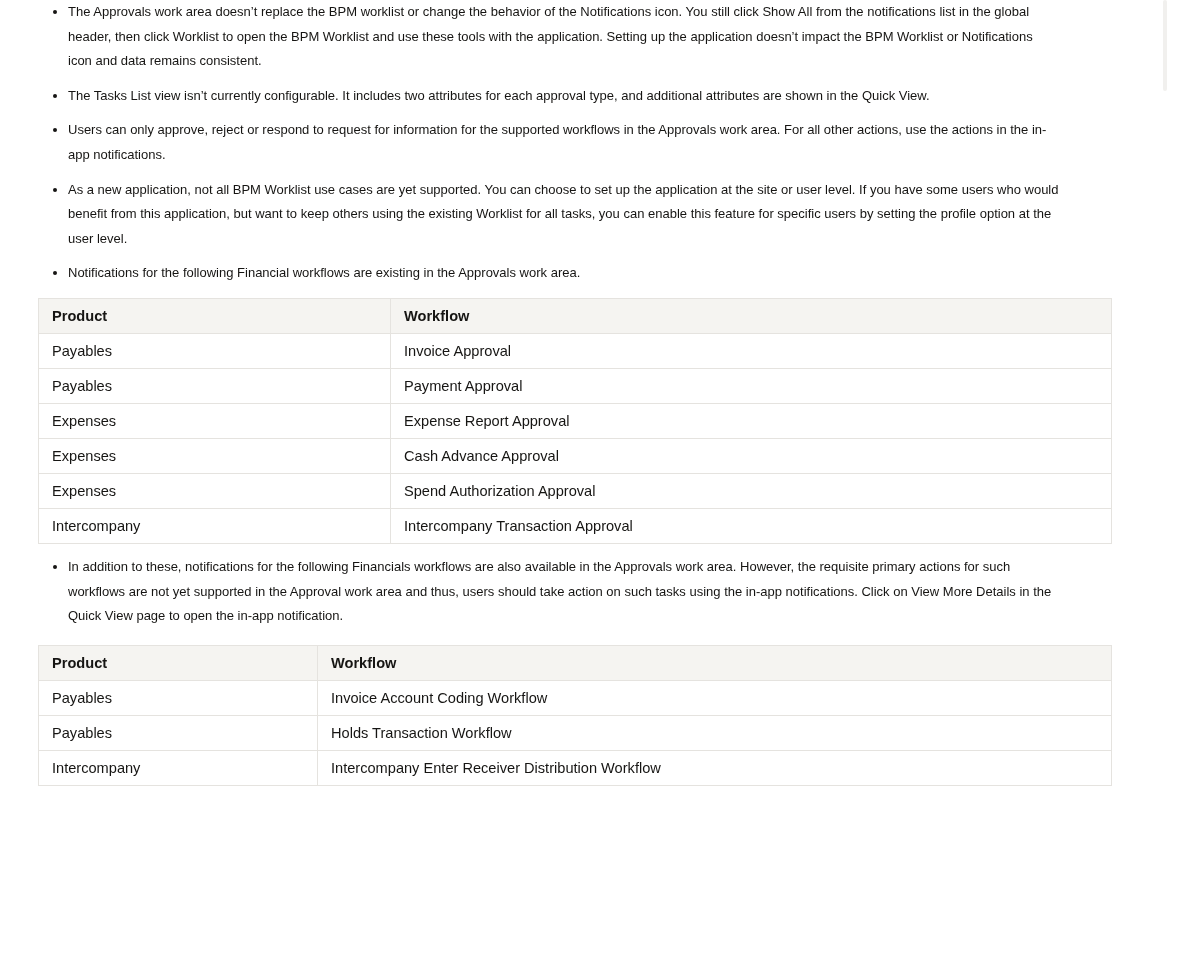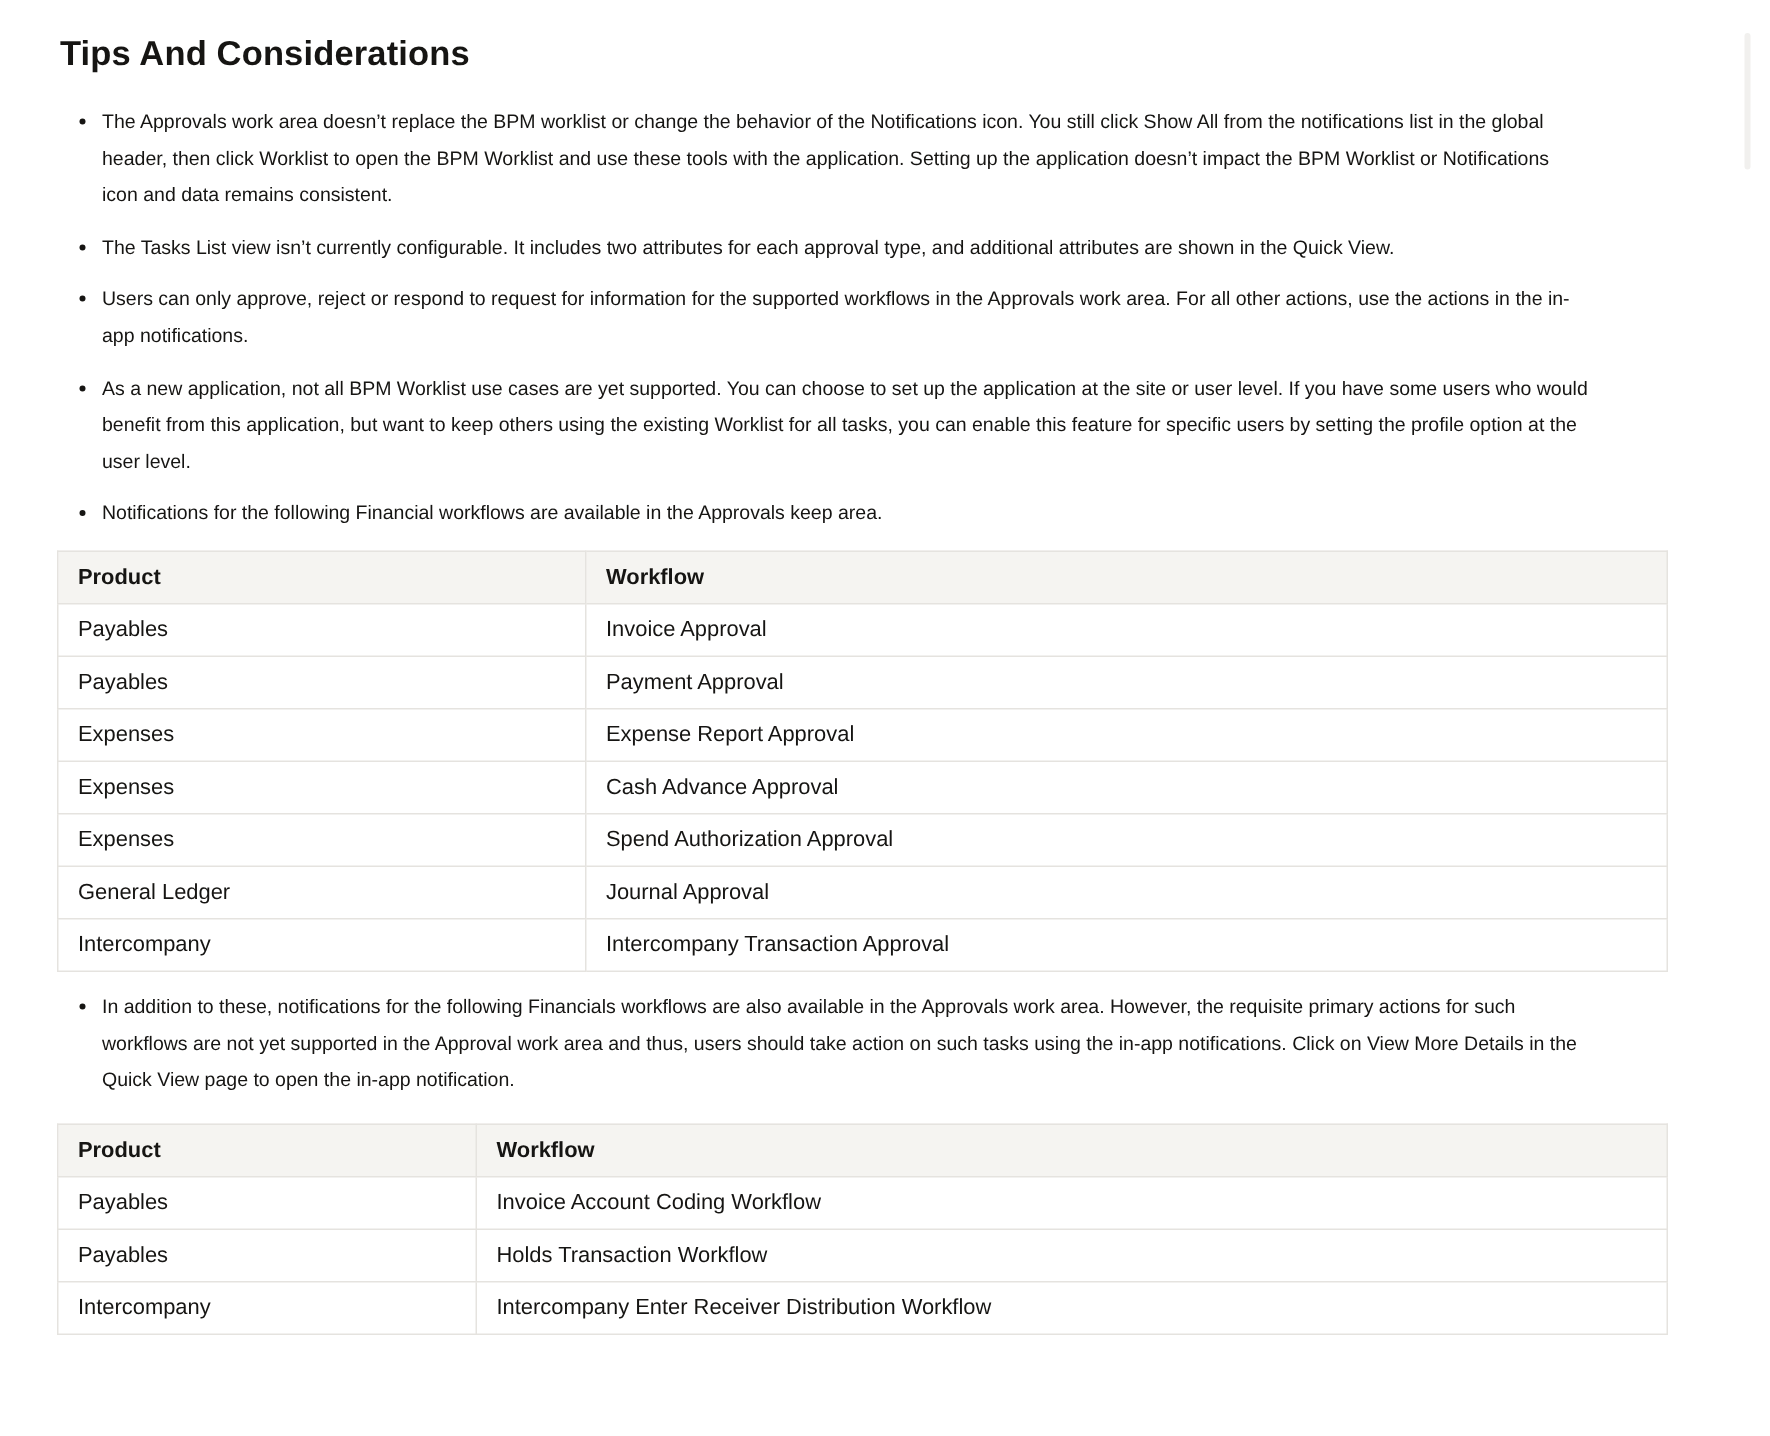--- a/index.html
+++ b/index.html
@@ -64,28 +64,27 @@
   .col1-t1 { width: 352px; }
   .col1-t2 { width: 279px; }
 </style>
 </head>
 <body>
 
 <div class="content">
 
   <div class="scrollbar-remnant"></div>
 
-  <h2 class="section-title">Tips And Considerations</h2>
 
   <ul class="tips">
     <li>The Approvals work area doesn’t replace the BPM worklist or change the behavior of the Notifications icon. You still click Show All from the notifications list in the global header, then click Worklist to open the BPM Worklist and use these tools with the application. Setting up the application doesn’t impact the BPM Worklist or Notifications icon and data remains consistent.</li>
     <li>The Tasks List view isn’t currently configurable. It includes two attributes for each approval type, and additional attributes are shown in the Quick View.</li>
     <li>Users can only approve, reject or respond to request for information for the supported workflows in the Approvals work area. For all other actions, use the actions in the in-app notifications.</li>
     <li>As a new application, not all BPM Worklist use cases are yet supported. You can choose to set up the application at the site or user level. If you have some users who would benefit from this application, but want to keep others using the existing Worklist for all tasks, you can enable this feature for specific users by setting the profile option at the user level.</li>
-    <li>Notifications for the following Financial workflows are available in the Approvals keep area.</li>
+    <li>Notifications for the following Financial workflows are existing in the Approvals work area.</li>
   </ul>
 
   <table class="wf-table">
     <colgroup>
         <col class="col1-t1">
         <col>
       </colgroup>
     <thead>
       <tr>
         <th>Product</th>
@@ -105,24 +104,20 @@
         <td>Expenses</td>
         <td>Expense Report Approval</td>
       </tr>
       <tr>
         <td>Expenses</td>
         <td>Cash Advance Approval</td>
       </tr>
       <tr>
         <td>Expenses</td>
         <td>Spend Authorization Approval</td>
-      </tr>
-      <tr>
-        <td>General Ledger</td>
-        <td>Journal Approval</td>
       </tr>
       <tr>
         <td>Intercompany</td>
         <td>Intercompany Transaction Approval</td>
       </tr>
     </tbody>
   </table>
 
   <ul class="tips single">
     <li>In addition to these, notifications for the following Financials workflows are also available in the Approvals work area. However, the requisite primary actions for such workflows are not yet supported in the Approval work area and thus, users should take action on such tasks using the in-app notifications. Click on View More Details in the Quick View page to open the in-app notification.</li>

